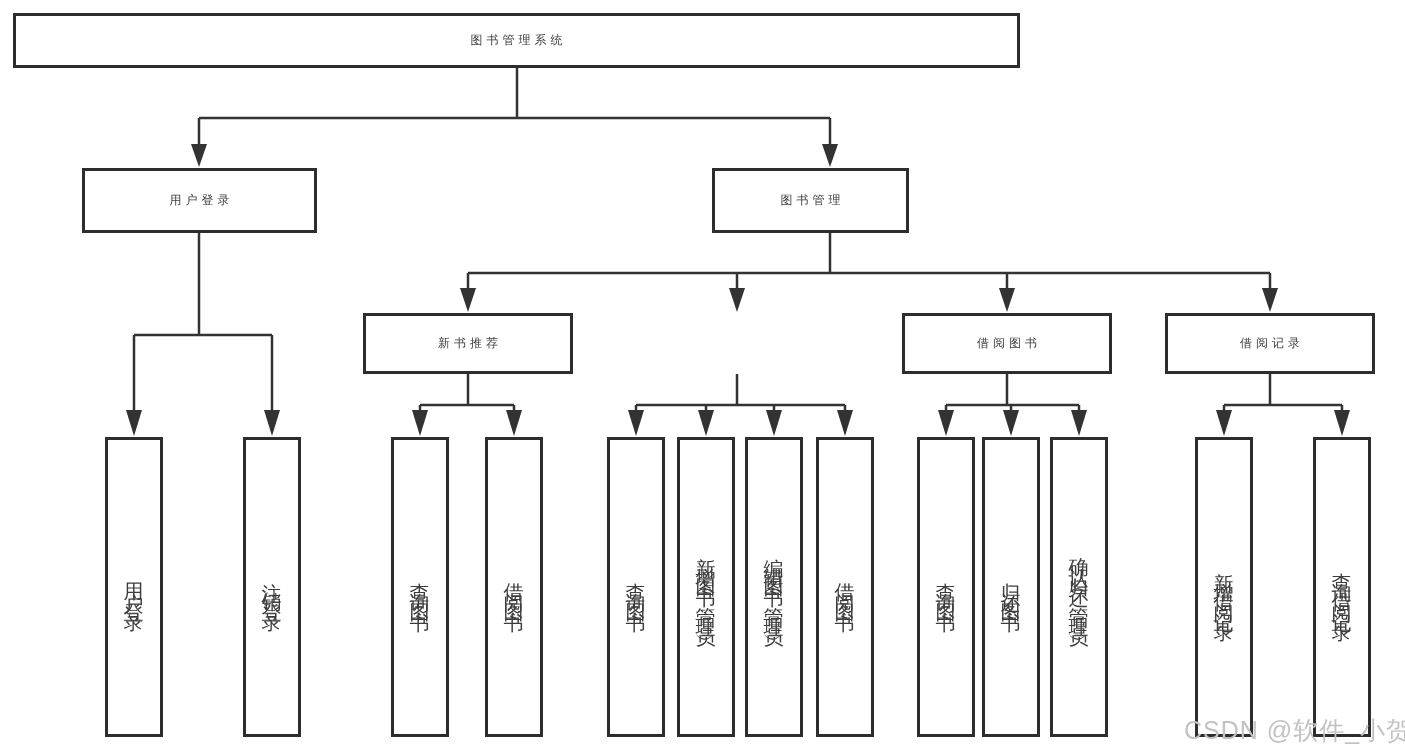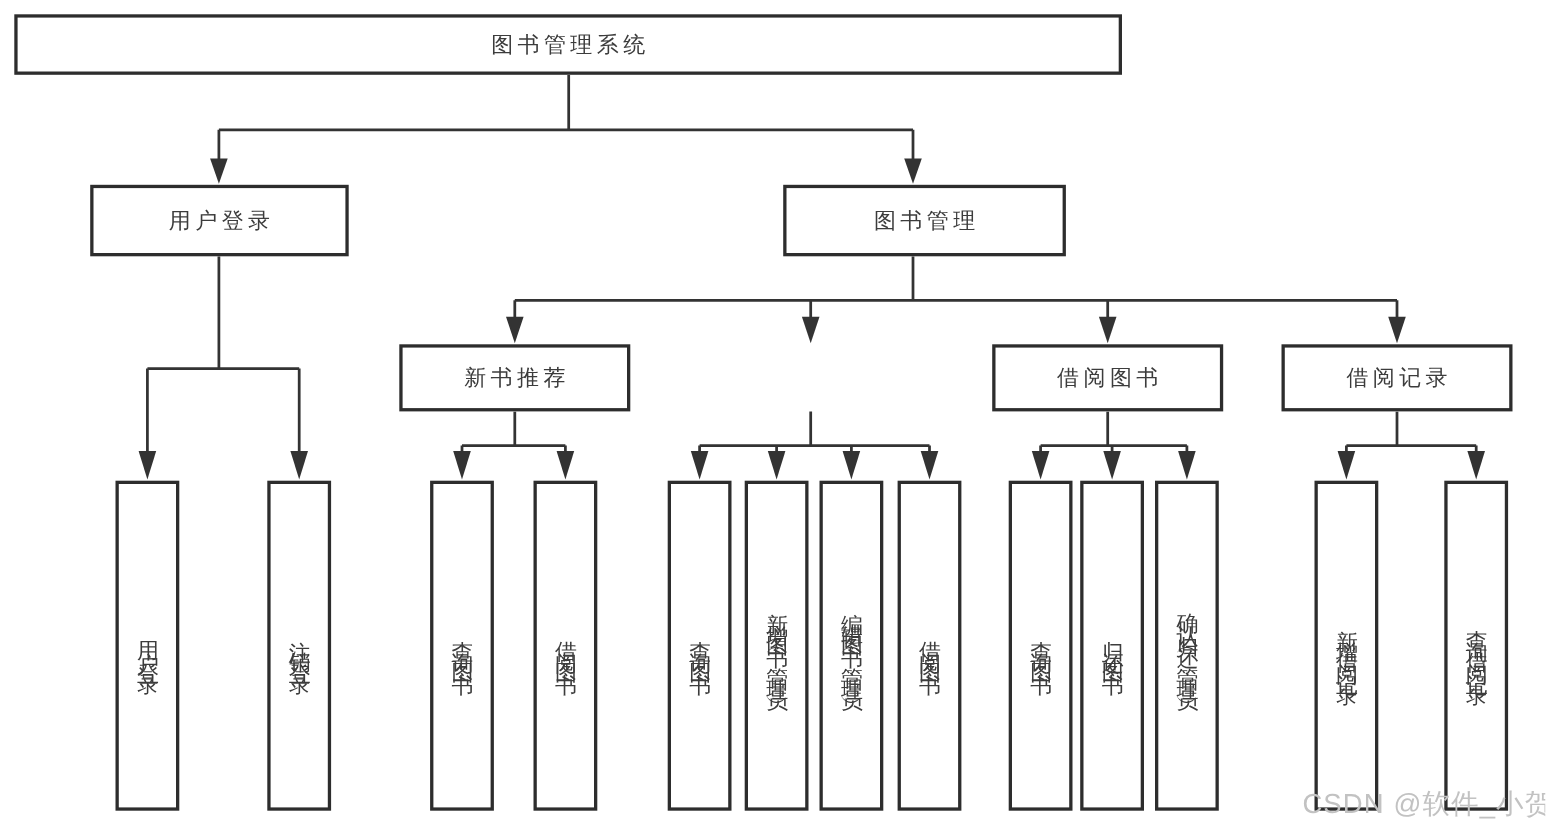--- a/index.html
+++ b/index.html
@@ -13,38 +13,38 @@
   svg.connectors{position:absolute;left:0;top:0;width:1405px;height:747px;}
   .box{
     position:absolute;
     background:#ffffff;
     border:3px solid #2d2d2d;
     box-sizing:border-box;
     display:flex;align-items:center;justify-content:center;
     color:#3c3c3c;
   }
   .hbox span{
-    font-size:20px;
+    font-size:12px;
     letter-spacing:4px;
     text-indent:4px;
     white-space:nowrap;
   }
   .vbox{width:58px;height:300px;}
   .vbox span{
     writing-mode:vertical-rl;
     text-orientation:mixed;
     font-size:20px;
     line-height:1;
     letter-spacing:10px;
     white-space:nowrap;
   }
   
   .b-root  {left:13px;  top:13px;  width:1007px;height:55px;}
   .b-login {left:82px;  top:168px; width:235px; height:65px;}
-  .b-mgmt  {left:712px; top:168px; width:257px; height:65px;}
+  .b-mgmt  {left:712px; top:168px; width:197px; height:65px;}
   .b-rec   {left:363px; top:313px; width:210px; height:61px;}
   .b-bor   {left:632px; top:313px; width:210px; height:61px;}
   .b-cur   {left:902px; top:313px; width:210px; height:61px;}
   .b-hist  {left:1165px;top:313px; width:210px; height:61px;}
   
   .l1 {left:105px; top:437px;}
   .l2 {left:243px; top:437px;}
   .l3 {left:391px; top:437px;}
   .l4 {left:485px; top:437px;}
   .l5 {left:607px; top:437px;}

